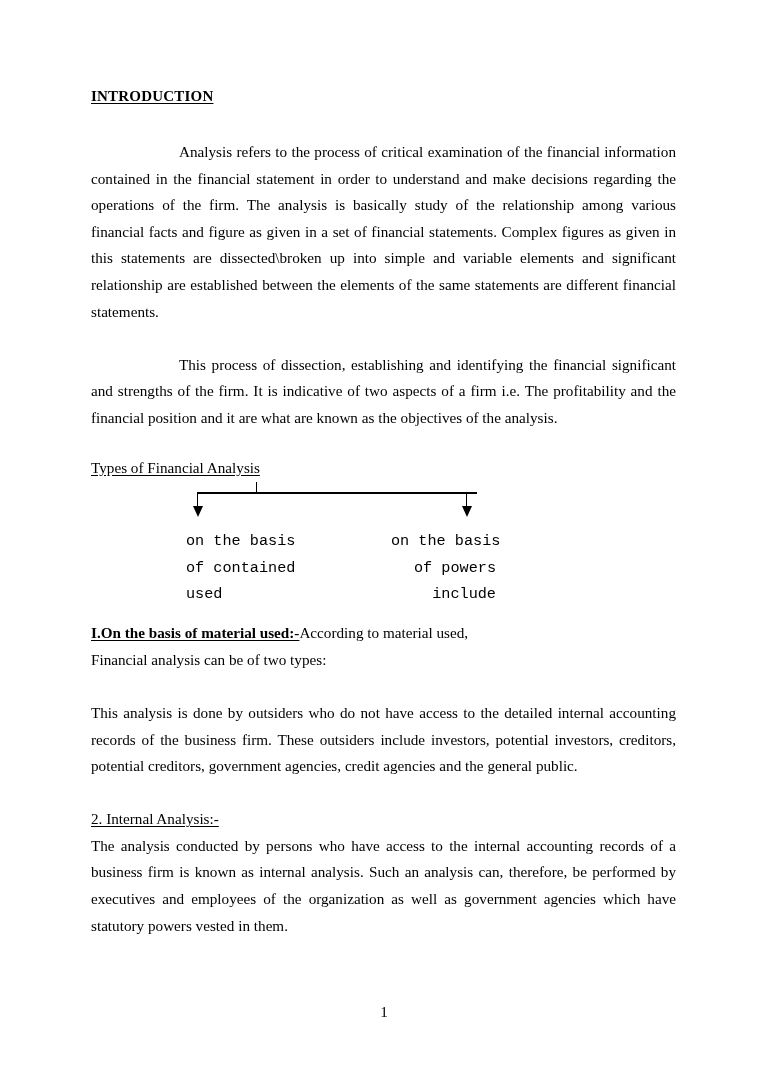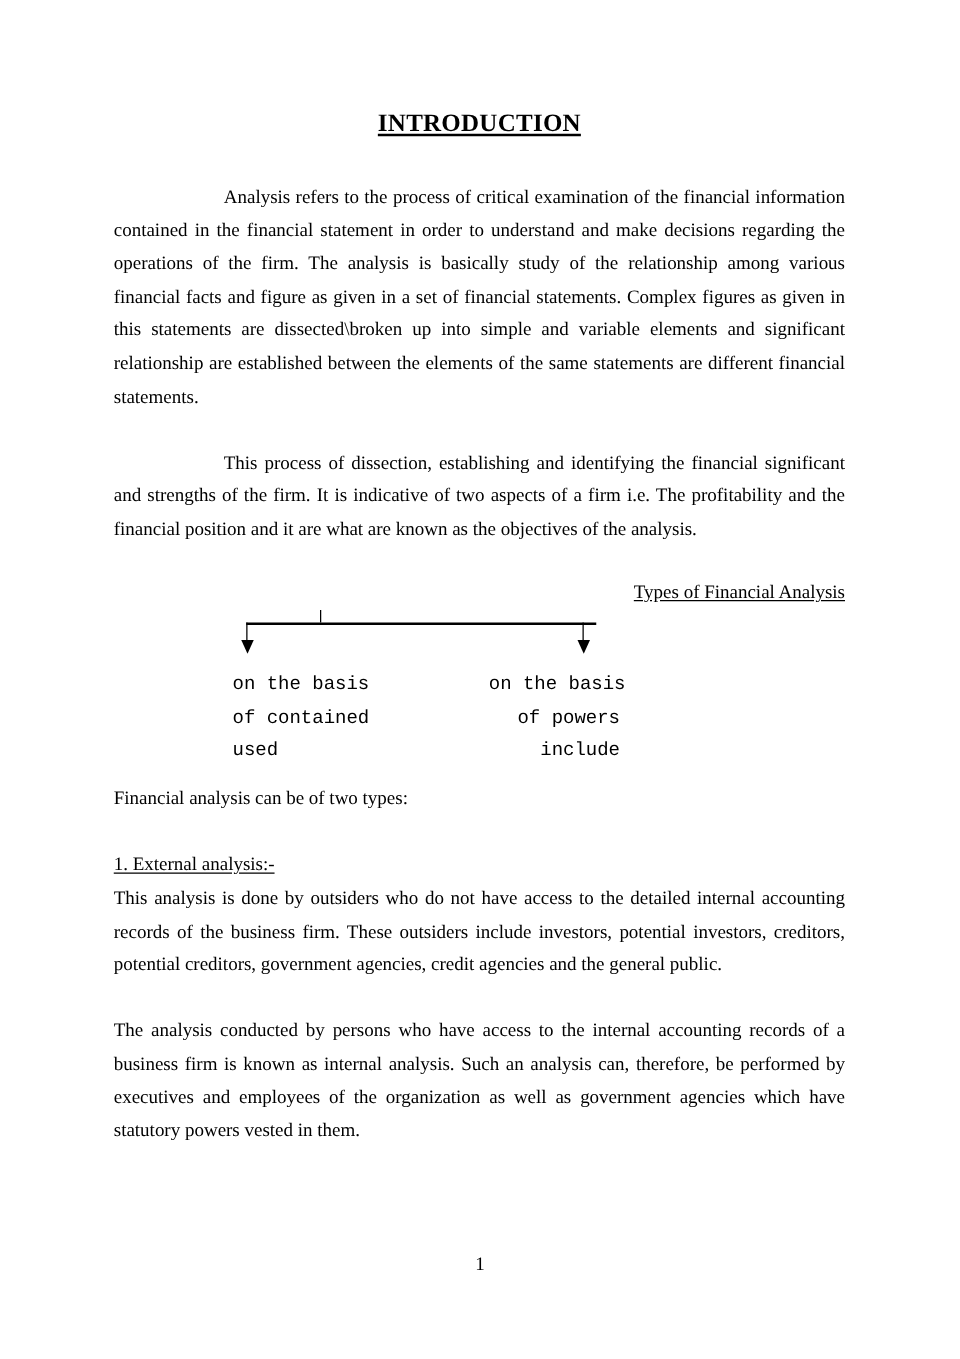--- a/index.html
+++ b/index.html
@@ -26,23 +26,23 @@
 
   
   .content {
     position: absolute;
     left: 91px;
     top: 88px;
     width: 585px;
   }
 
   .doc-title {
-    text-align: center;
+    text-align: left;
     font-weight: bold;
-    font-size: 20px;
+    font-size: 15px;
     letter-spacing: 0.2px;
     margin: 0 0 34px 0;
   }
   .doc-title .u {
     text-decoration: underline;
     text-underline-offset: 2px;
   }
 
   p.para {
     margin: 0 0 0 0;
@@ -61,21 +61,21 @@
     position: relative;
     width: 585px;
     height: 162px;
     margin: 0;
   }
   .diagram-title {
     position: absolute;
     left: 0;
     top: 0;
     width: 585px;
-    text-align: right;
+    text-align: left;
     font-size: 15.2px;
     line-height: 20px;
   }
   .diagram-title span {
     text-decoration: underline;
     text-underline-offset: 2px;
   }
 
   .tree {
     position: absolute;
@@ -212,31 +212,32 @@
         </div>
         <div class="branch right">
           <div>on the basis</div>
           <div>of powers</div>
           <div>include</div>
         </div>
       </div>
 
     </div>
 
+    <p class="heading-line"><span class="heading-bold-u">I.On the basis of material used:-</span><span>According to material used,</span></p>
 
     <p class="heading-line">Financial analysis can be of two types:</p>
 
     <div class="gap-para"></div>
 
-    <p class="heading-line"><span class="heading-u">1. External analysis:-</span></p>
 
     <p class="para">This analysis is done by outsiders who do not have access to the detailed internal accounting records of the business firm.  These outsiders include investors, potential investors, creditors, potential creditors, government agencies, credit agencies and the general public.</p>
 
     <div class="gap-para"></div>
 
+    <p class="heading-line"><span class="heading-u">2. Internal Analysis:-</span></p>
 
     <p class="para">The analysis conducted by persons who have access to the internal accounting records of a business firm is known as internal analysis.  Such an analysis can, therefore, be performed by executives and employees of the organization as well as government agencies which have statutory powers vested in them.</p>
 
   </div>
 
   <div class="page-number">1</div>
 
 </div>
 
 </body></html>

